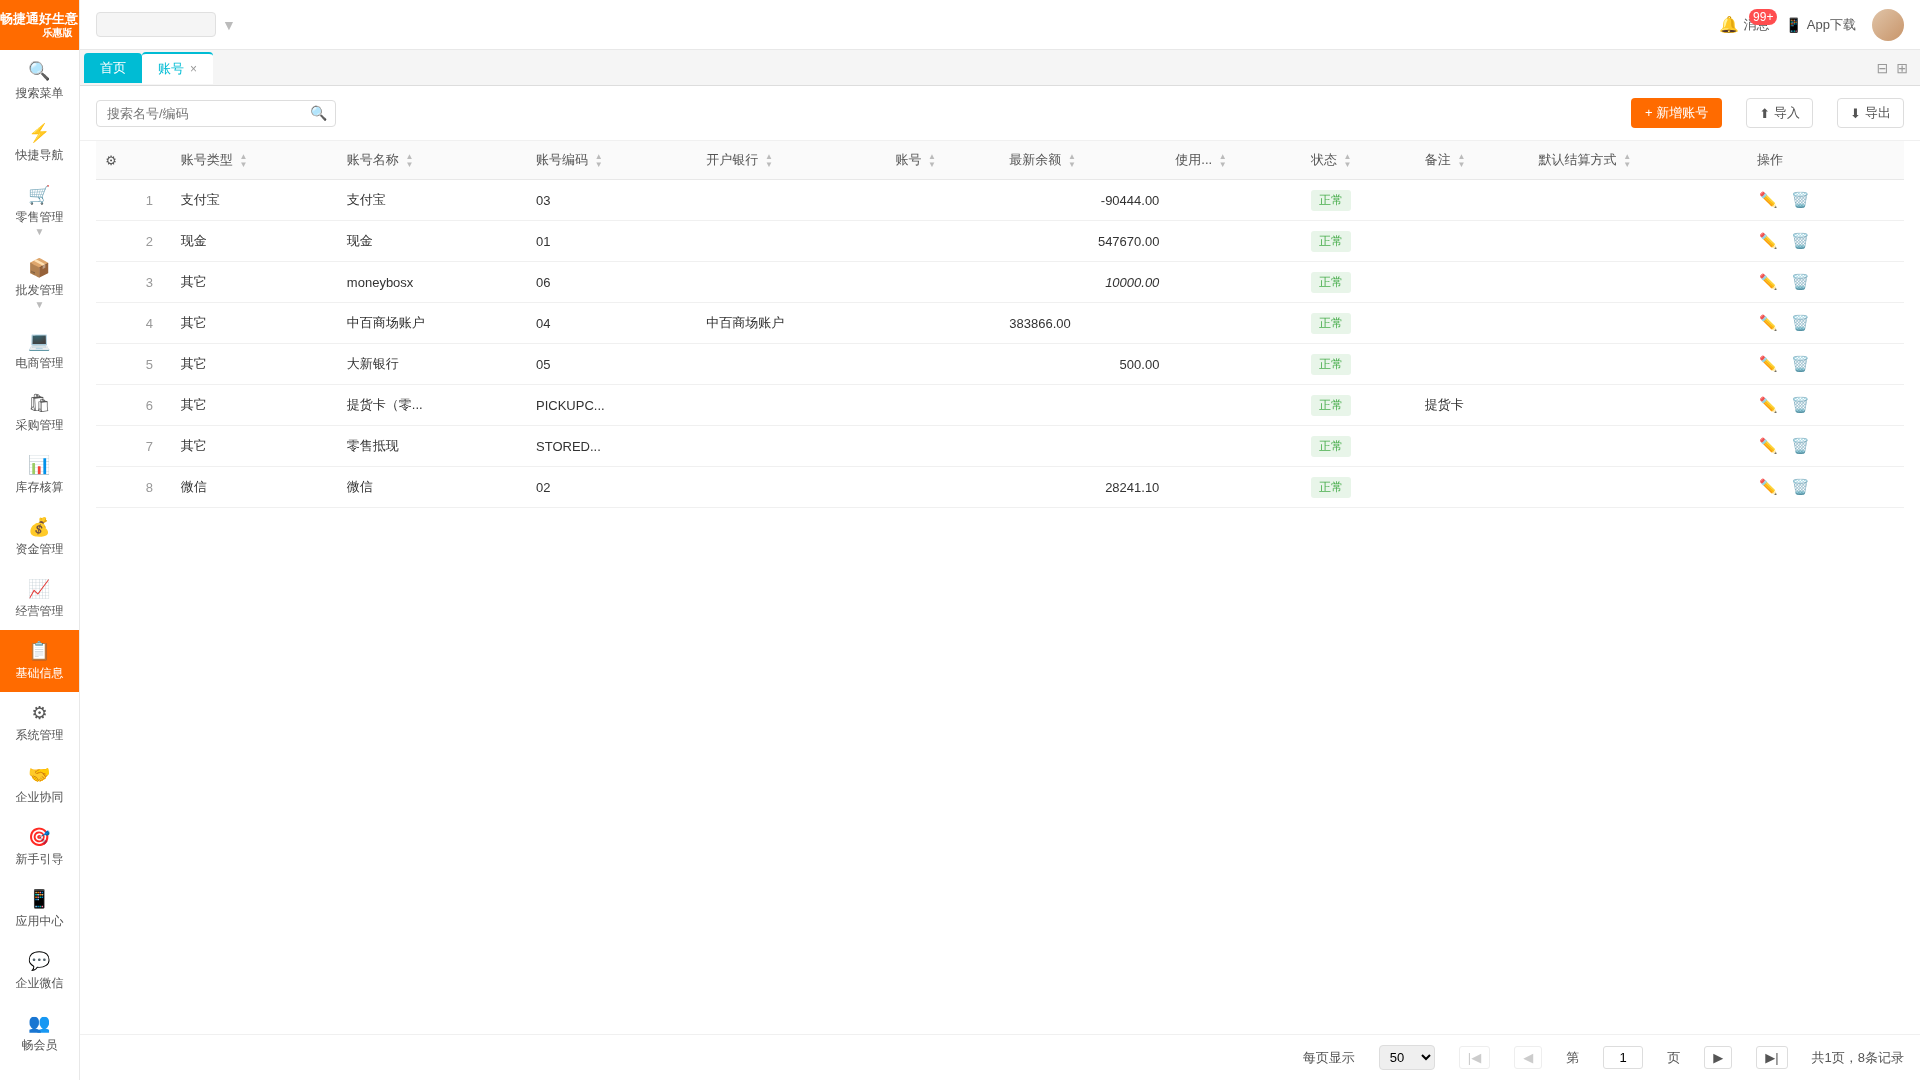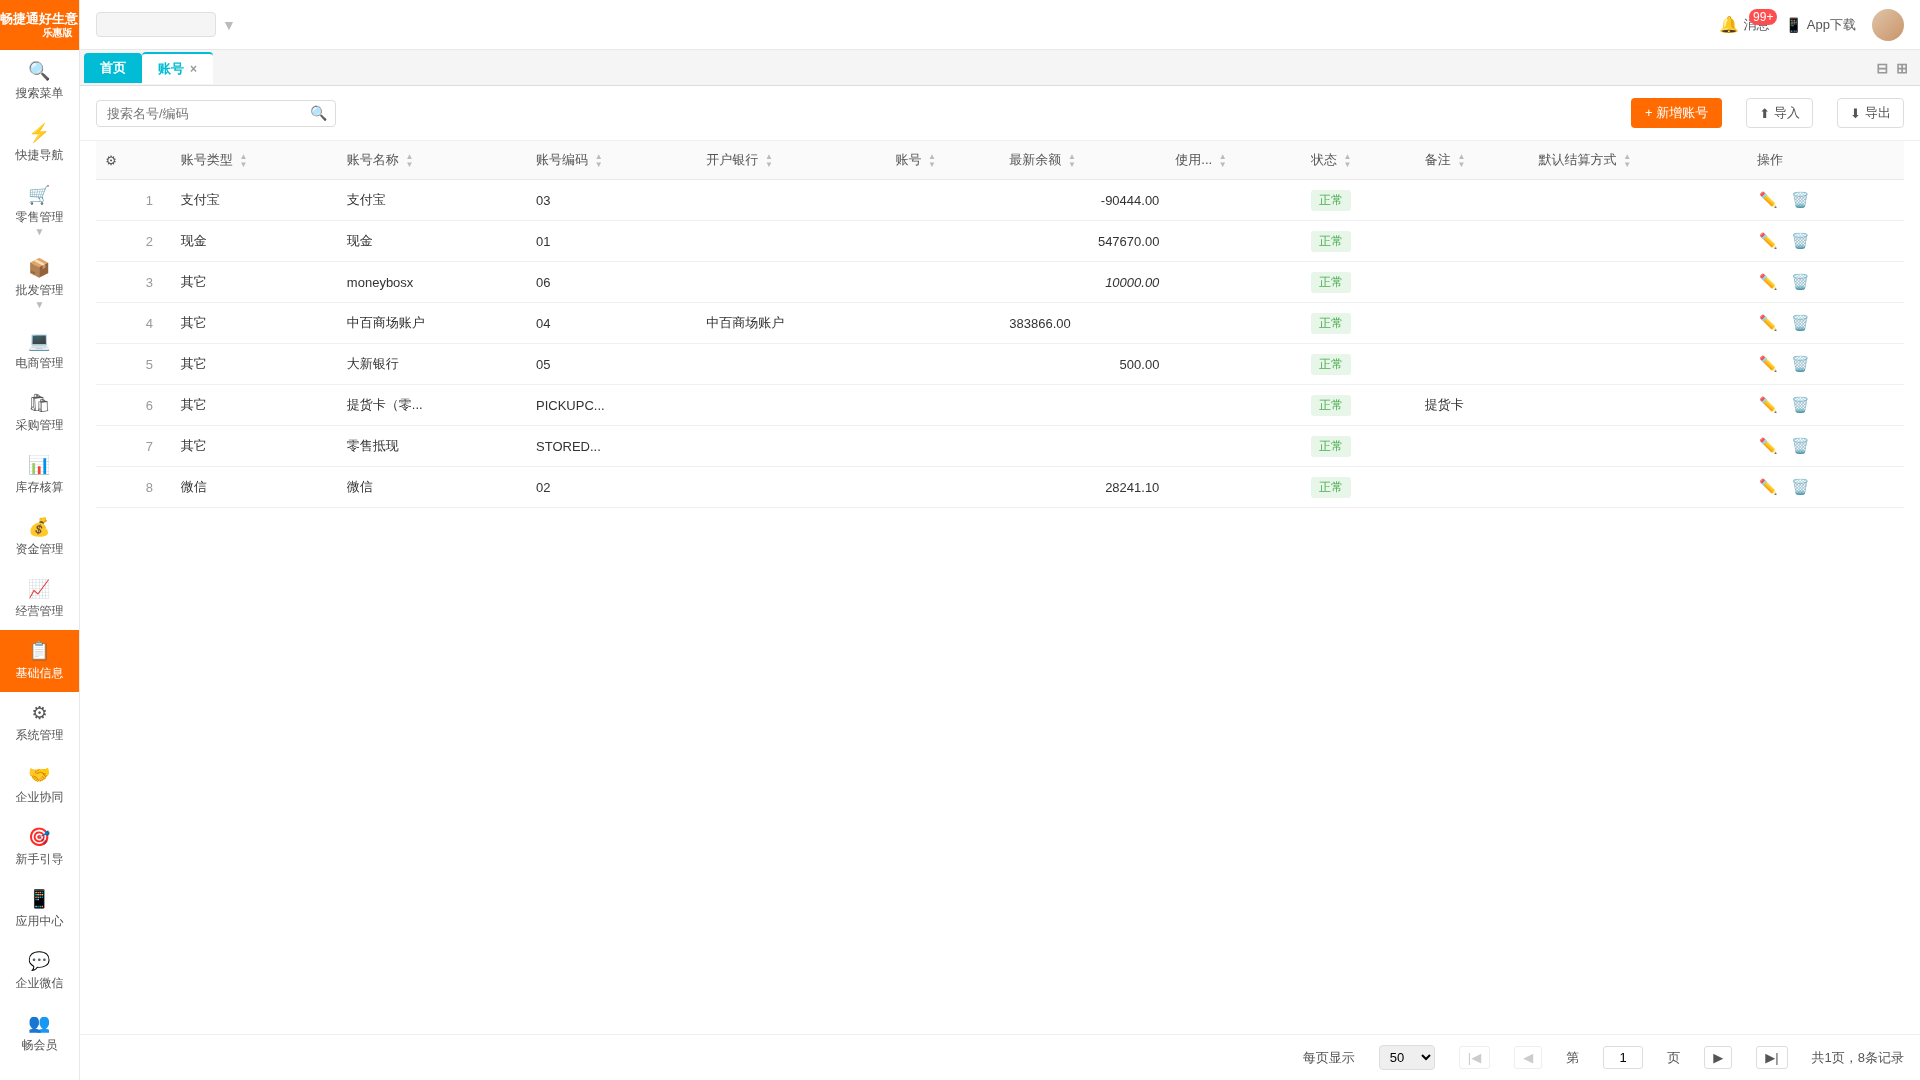--- a/index.html
+++ b/index.html
@@ -114,21 +114,20 @@
     }
 
     
     .tab-bar {
       background: #f5f5f5;
       display: flex;
       align-items: center;
       border-bottom: 1px solid #ddd;
       height: 36px;
       padding: 0 4px;
-      font-weight: bold;
     }
     .tab-item {
       padding: 6px 16px;
       cursor: pointer;
       font-size: 13px;
       color: #555;
       border-radius: 4px 4px 0 0;
       display: flex;
       align-items: center;
       gap: 6px;

